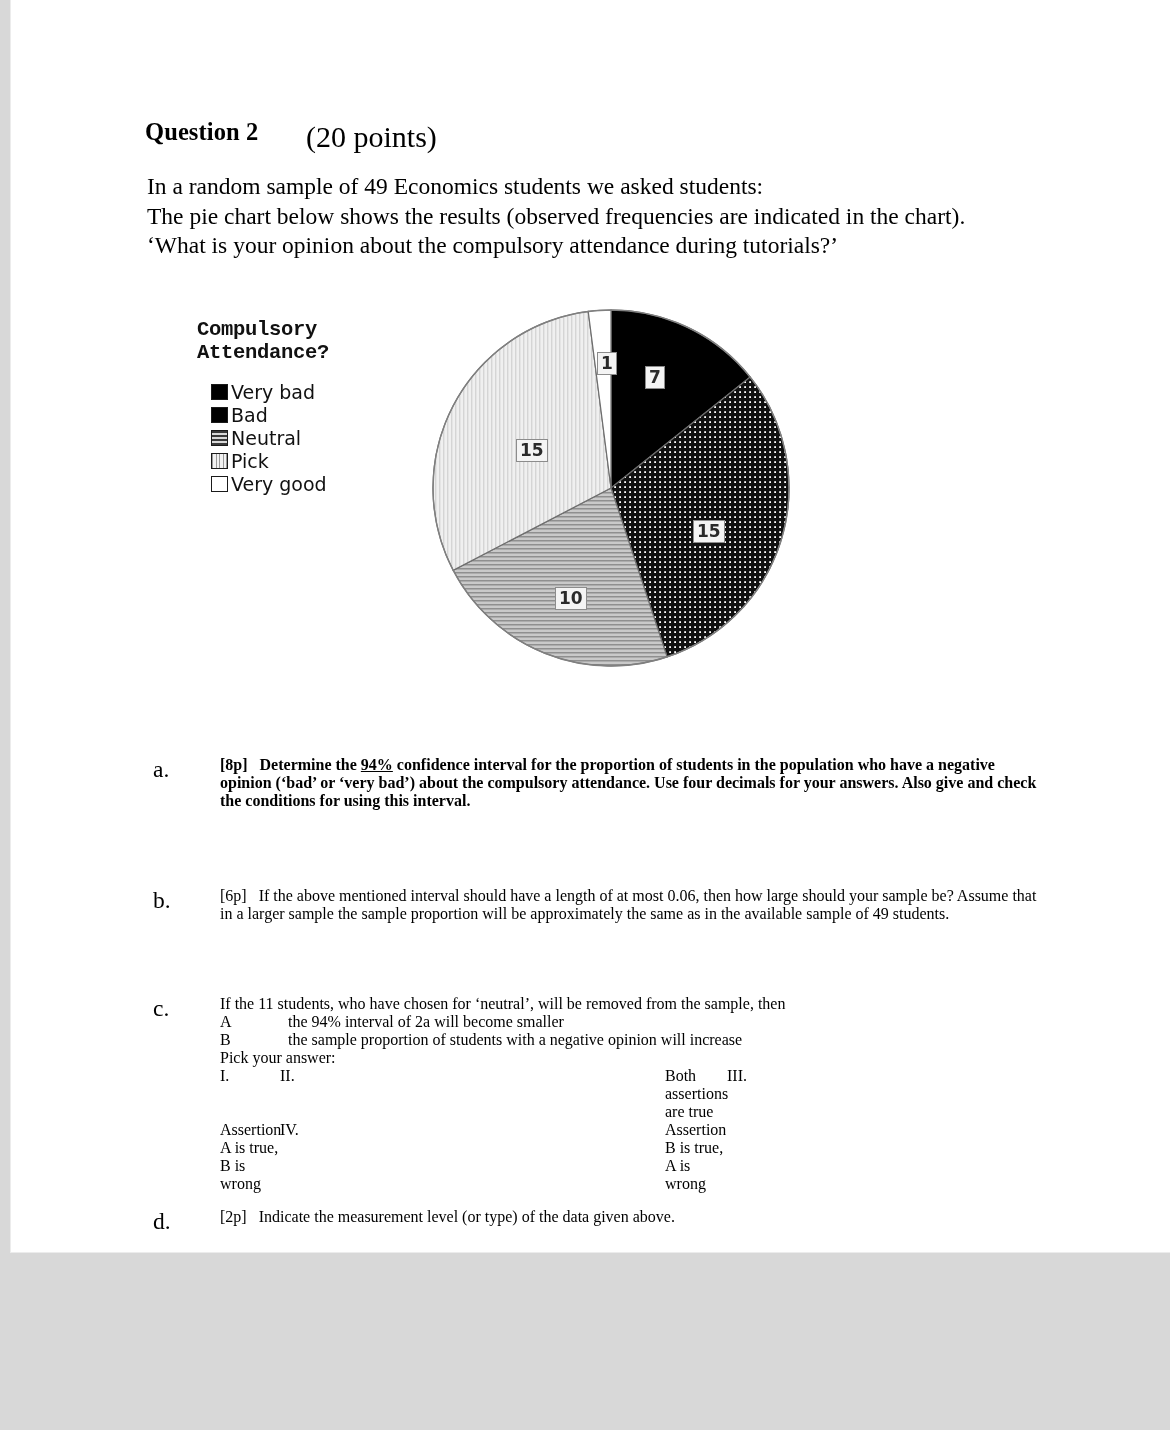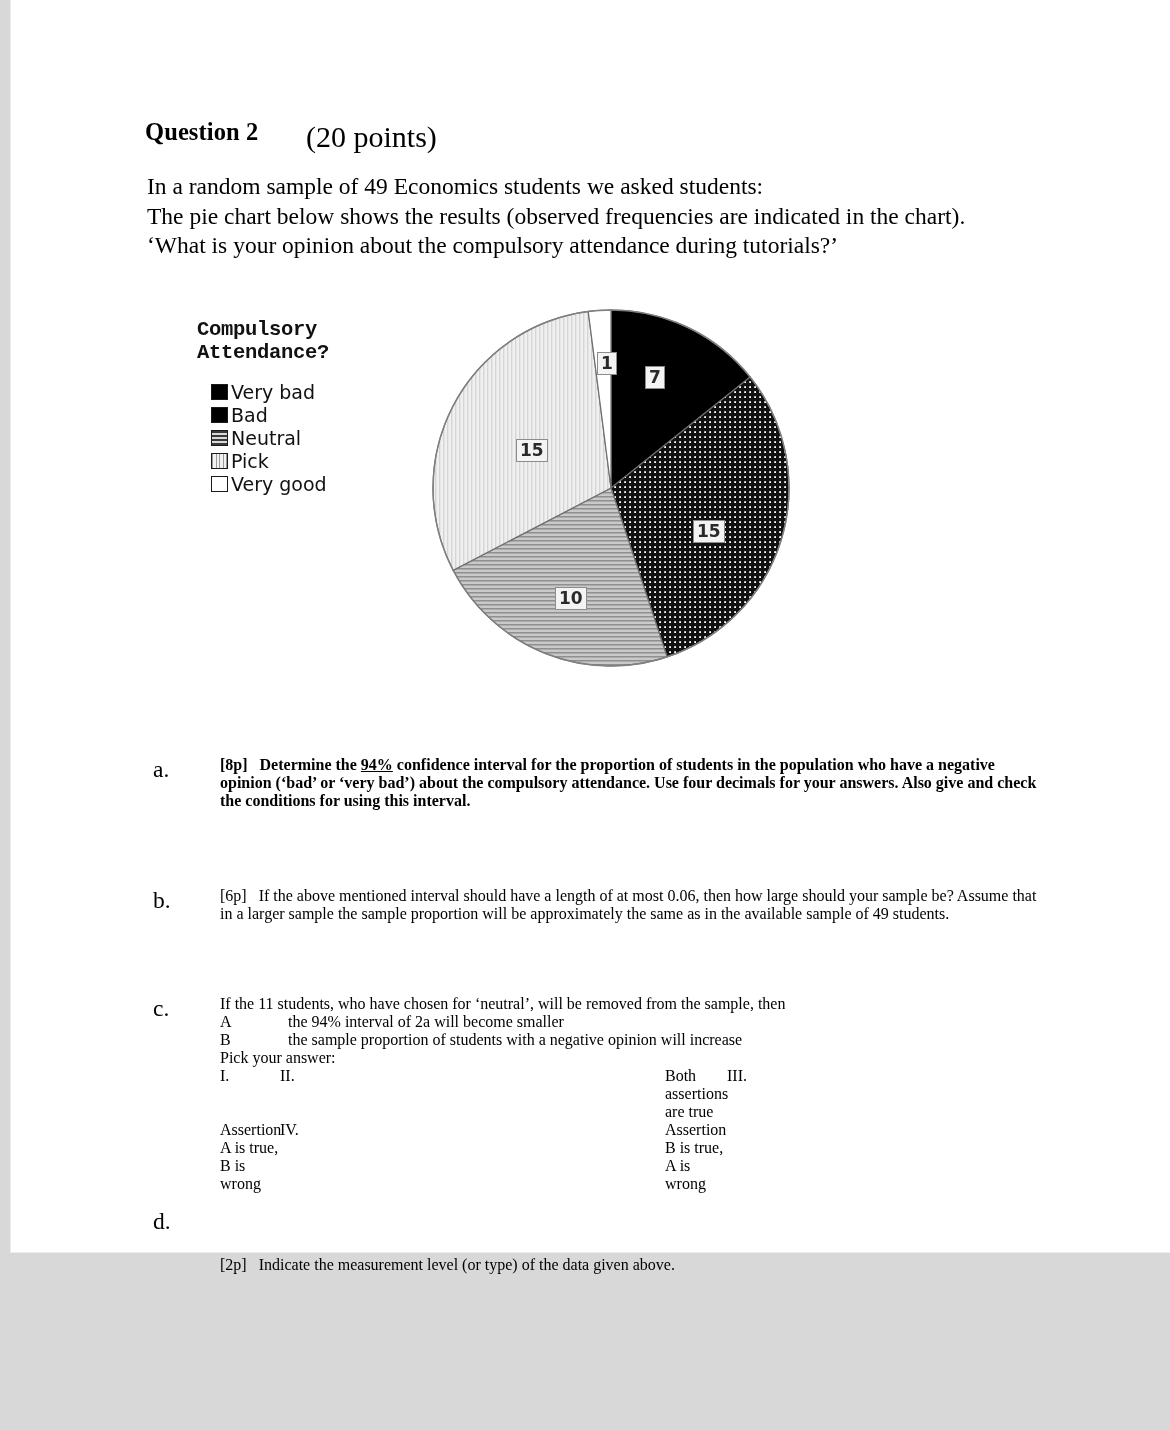--- a/index.html
+++ b/index.html
@@ -265,17 +265,17 @@
       <span>II.</span>
       <span>Both assertions are true</span>
       <span>III.</span>
       <span>Assertion A is true, B is wrong</span>
       <span>IV.</span>
       <span>Assertion B is true, A is wrong</span>
     </div>
   </div>
 
   <div class="part-letter" style="top:1208px;">d.</div>
-  <div class="part-body" style="top:1208px;margin-top:48px;">
+  <div class="part-body" style="top:1208px;">
     <p><span>[2p]</span>&nbsp;&nbsp; <span>Indicate the measurement level (or type) of the data given above.</span></p>
   </div>
 
 </div>
 
 </body></html>

